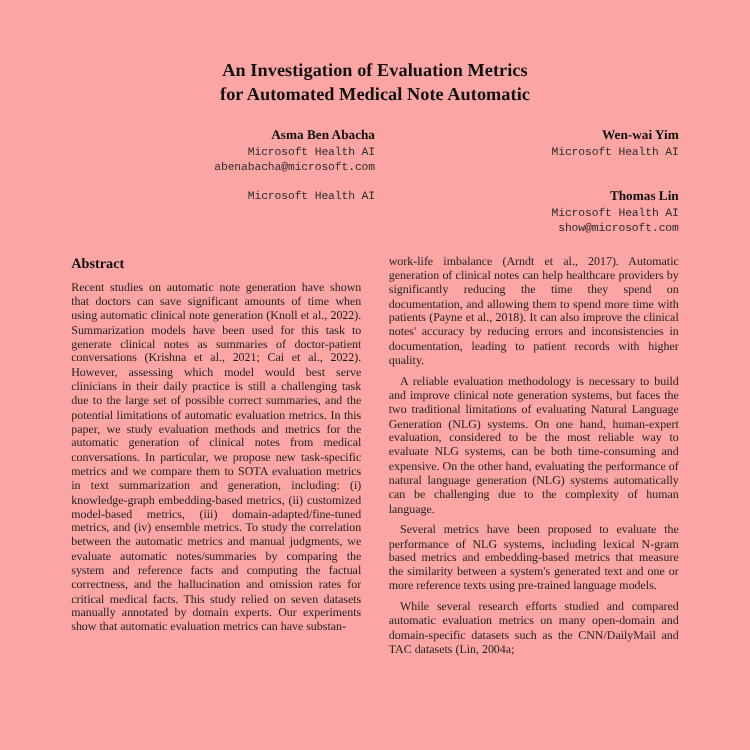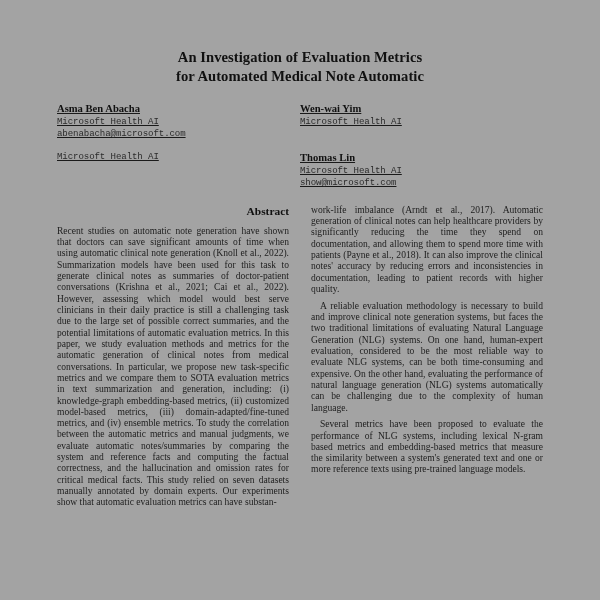--- a/index.html
+++ b/index.html
@@ -11,21 +11,21 @@
     width: 600px;
     height: 600px;
     overflow: hidden;
     font-family: "Liberation Serif", serif;
     color: #1a1a1a;
   }
   .page {
     position: relative;
     width: 600px;
     height: 600px;
-    background: #a3a3a3;
+    background: #fca5a5;
     box-sizing: border-box;
     padding: 48px 57px 0 57px;
   }
   
   .title {
     text-align: center;
     font-family: "Liberation Serif", serif;
     font-weight: bold;
     font-size: 14.6px;
     line-height: 18.5px;
@@ -41,22 +41,21 @@
     display: flex;
     flex-direction: column;
     gap: 11px;
   }
   .author-row {
     display: flex;
     width: 100%;
   }
   .author-block {
     flex: 1 1 50%;
-    text-align: left;
-    text-decoration: underline;
+    text-align: right;
   }
   .author-name {
     font-family: "Liberation Serif", serif;
     font-weight: bold;
     font-size: 10.6px;
     line-height: 13.6px;
     color: #111111;
     display: block;
   }
   .author-affil, .author-email {
@@ -72,21 +71,21 @@
     margin-top: 14px;
     display: flex;
     gap: 22px;
     width: 486px;
   }
   .col {
     width: 232px;
     flex: 0 0 232px;
   }
   .section-heading {
-    text-align: right;
+    text-align: left;
     font-family: "Liberation Serif", serif;
     font-weight: bold;
     font-size: 11.4px;
     line-height: 14px;
     margin: 0 0 7px 0;
     color: #111111;
   }
   p.para {
     margin: 0;
     font-family: Liberation Serif, serif;
@@ -146,16 +145,17 @@
 
     <div class="col col-left clip">
       <div class="section-heading">Abstract</div>
       <p class="para">Recent studies on automatic note generation have shown that doctors can save significant amounts of time when using automatic clinical note generation (Knoll et al., 2022). Summarization models have been used for this task to generate clinical notes as summaries of doctor-patient conversations (Krishna et al., 2021; Cai et al., 2022). However, assessing which model would best serve clinicians in their daily practice is still a challenging task due to the large set of possible correct summaries, and the potential limitations of automatic evaluation metrics. In this paper, we study evaluation methods and metrics for the automatic generation of clinical notes from medical conversations. In particular, we propose new task-specific metrics and we compare them to SOTA evaluation metrics in text summarization and generation, including: (i) knowledge-graph embedding-based metrics, (ii) customized model-based metrics, (iii) domain-adapted/fine-tuned metrics, and (iv) ensemble metrics. To study the correlation between the automatic metrics and manual judgments, we evaluate automatic notes/summaries by comparing the system and reference facts and computing the factual correctness, and the hallucination and omission rates for critical medical facts. This study relied on seven datasets manually annotated by domain experts. Our experiments show that automatic evaluation metrics can have substan-</p>
     </div>
 
     <div class="col col-right clip">
       <p class="para">work-life imbalance (Arndt et al., 2017). Automatic generation of clinical notes can help healthcare providers by significantly reducing the time they spend on documentation, and allowing them to spend more time with patients (Payne et al., 2018). It can also improve the clinical notes' accuracy by reducing errors and inconsistencies in documentation, leading to patient records with higher quality.</p>
       <p class="para">A reliable evaluation methodology is necessary to build and improve clinical note generation systems, but faces the two traditional limitations of evaluating Natural Language Generation (NLG) systems. On one hand, human-expert evaluation, considered to be the most reliable way to evaluate NLG systems, can be both time-consuming and expensive. On the other hand, evaluating the performance of natural language generation (NLG) systems automatically can be challenging due to the complexity of human language.</p>
       <p class="para">Several metrics have been proposed to evaluate the performance of NLG systems, including lexical N-gram based metrics and embedding-based metrics that measure the similarity between a system's generated text and one or more reference texts using pre-trained language models.</p>
+      <p class="para">While several research efforts studied and compared automatic evaluation metrics on many open-domain and domain-specific datasets such as the CNN/DailyMail and TAC datasets (Lin, 2004a;</p>
     </div>
 
   </div>
 </div>
 
 </body></html>

